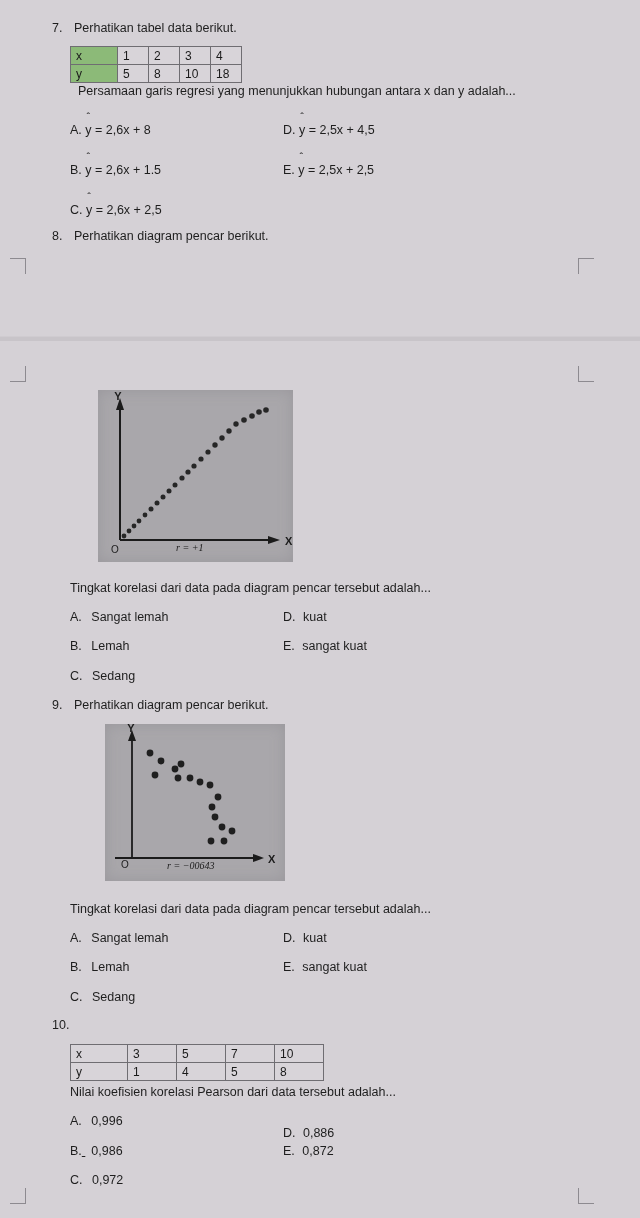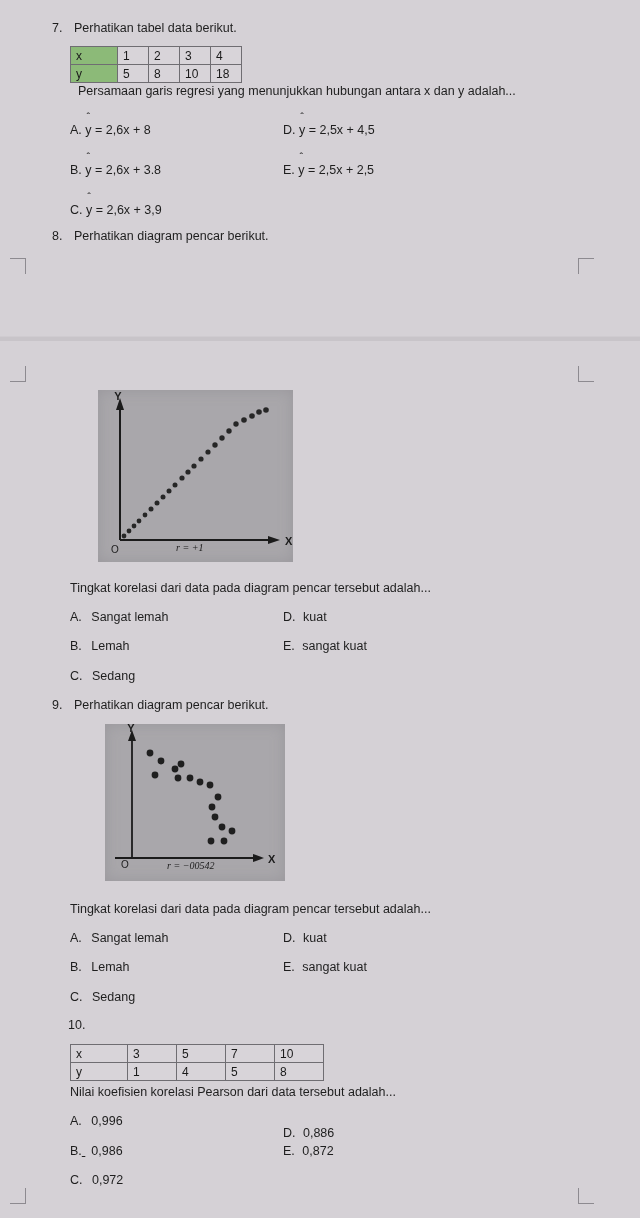--- a/index.html
+++ b/index.html
@@ -65,21 +65,21 @@
     align-items: flex-start;
     font-size: 12.5px;
     line-height: 16px;
     padding-left: 52px;
   }
   .q-num {
     width: 22px;
     flex: 0 0 22px;
     text-align: left;
   }
-  .q-num.wide { width: 26px; flex: 0 0 26px; margin-left: 16px; }
+  .q-num.wide { width: 26px; flex: 0 0 26px; }
   .q-text { flex: 1; }
 
   .subline {
     position: absolute;
     left: 78px;
     font-size: 12.5px;
     line-height: 16px;
     white-space: nowrap;
   }
 
@@ -210,29 +210,29 @@
       <span>y</span>
     </span>
     <span class="body">= 2,6x + 8</span>
   </div>
   <div class="opt" style="left:70px; top:162px;">
     <span class="key">B.</span>
     <span class="yhat">
       <span class="hat">ˆ</span>
       <span>y</span>
     </span>
-    <span class="body">= 2,6x + 3.8</span>
+    <span class="body">= 2,6x + 1.5</span>
   </div>
   <div class="opt" style="left:70px; top:202px;">
     <span class="key">C.</span>
     <span class="yhat">
       <span class="hat">ˆ</span>
       <span>y</span>
     </span>
-    <span class="body">= 2,6x + 3,9</span>
+    <span class="body">= 2,6x + 2,5</span>
   </div>
   <div class="opt" style="left:283px; top:122px;">
     <span class="key">D.</span>
     <span class="yhat">
       <span class="hat">ˆ</span>
       <span>y</span>
     </span>
     <span class="body">= 2,5x + 4,5</span>
   </div>
   <div class="opt" style="left:283px; top:162px;">
@@ -346,21 +346,21 @@
       <circle cx="105" cy="61" r="3.4"></circle>
       <circle cx="113" cy="73" r="3.4"></circle>
       <circle cx="107" cy="83" r="3.4"></circle>
       <circle cx="110" cy="93" r="3.4"></circle>
       <circle cx="117" cy="103" r="3.4"></circle>
       <circle cx="127" cy="107" r="3.4"></circle>
       <circle cx="106" cy="117" r="3.4"></circle>
       <circle cx="119" cy="117" r="3.4"></circle>
     </g>
   </svg>
-  <div class="fig-cap" style="left:62px; top:136px;">r = −00542</div>
+  <div class="fig-cap" style="left:62px; top:136px;">r = −00643</div>
 </div>
 
 <div class="subline" style="top:901px; left:70px;">Tingkat korelasi dari data pada diagram pencar tersebut adalah...</div>
 
 <div class="opts">
   <div class="opt" style="left:70px; top:930px;">
     <span class="key">A.</span>
     <span class="body" style="padding-left:6px;">Sangat lemah</span>
   </div>
   <div class="opt" style="left:70px; top:959px;">

